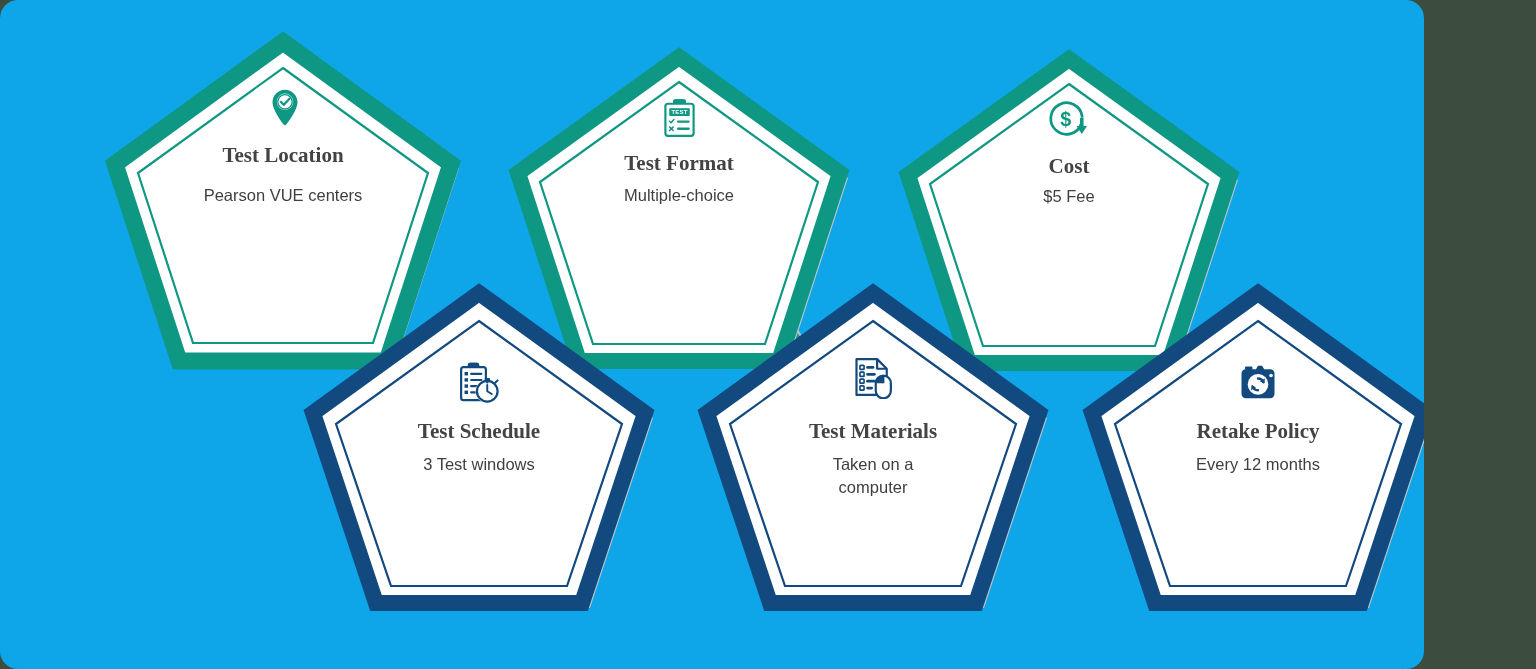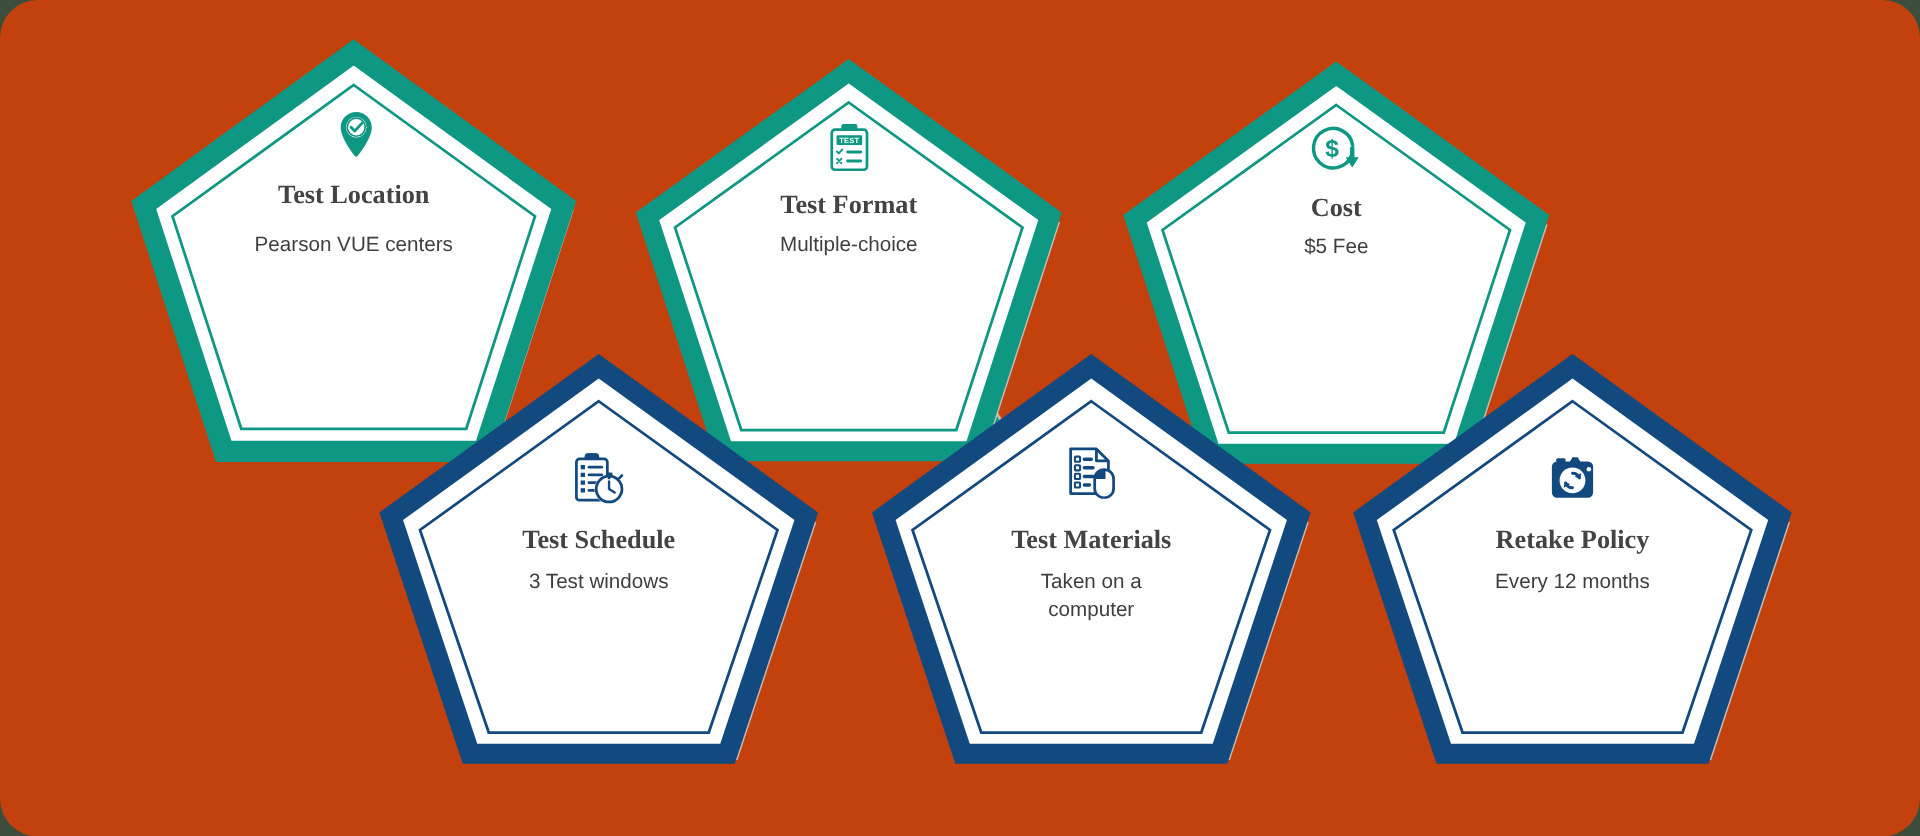--- a/index.html
+++ b/index.html
@@ -10,24 +10,24 @@
   }
   body {
     width: 1536px;
     height: 669px;
     overflow: hidden;
     font-family: "Liberation Sans", sans-serif;
   }
   #canvas {
     position: absolute;
     left: 0; top: 0;
-    width: 1536px;
+    width: 1424px;
     height: 669px;
-    background: #c2410c;
-    border-radius: 30px;
+    background: #0ea5e9;
+    border-radius: 18px;
     overflow: hidden;
   }
   #diagram {
     position: absolute;
     left: 0; top: 0;
     width: 1536px;
     height: 669px;
     display: block;
   }
   .node-title {

